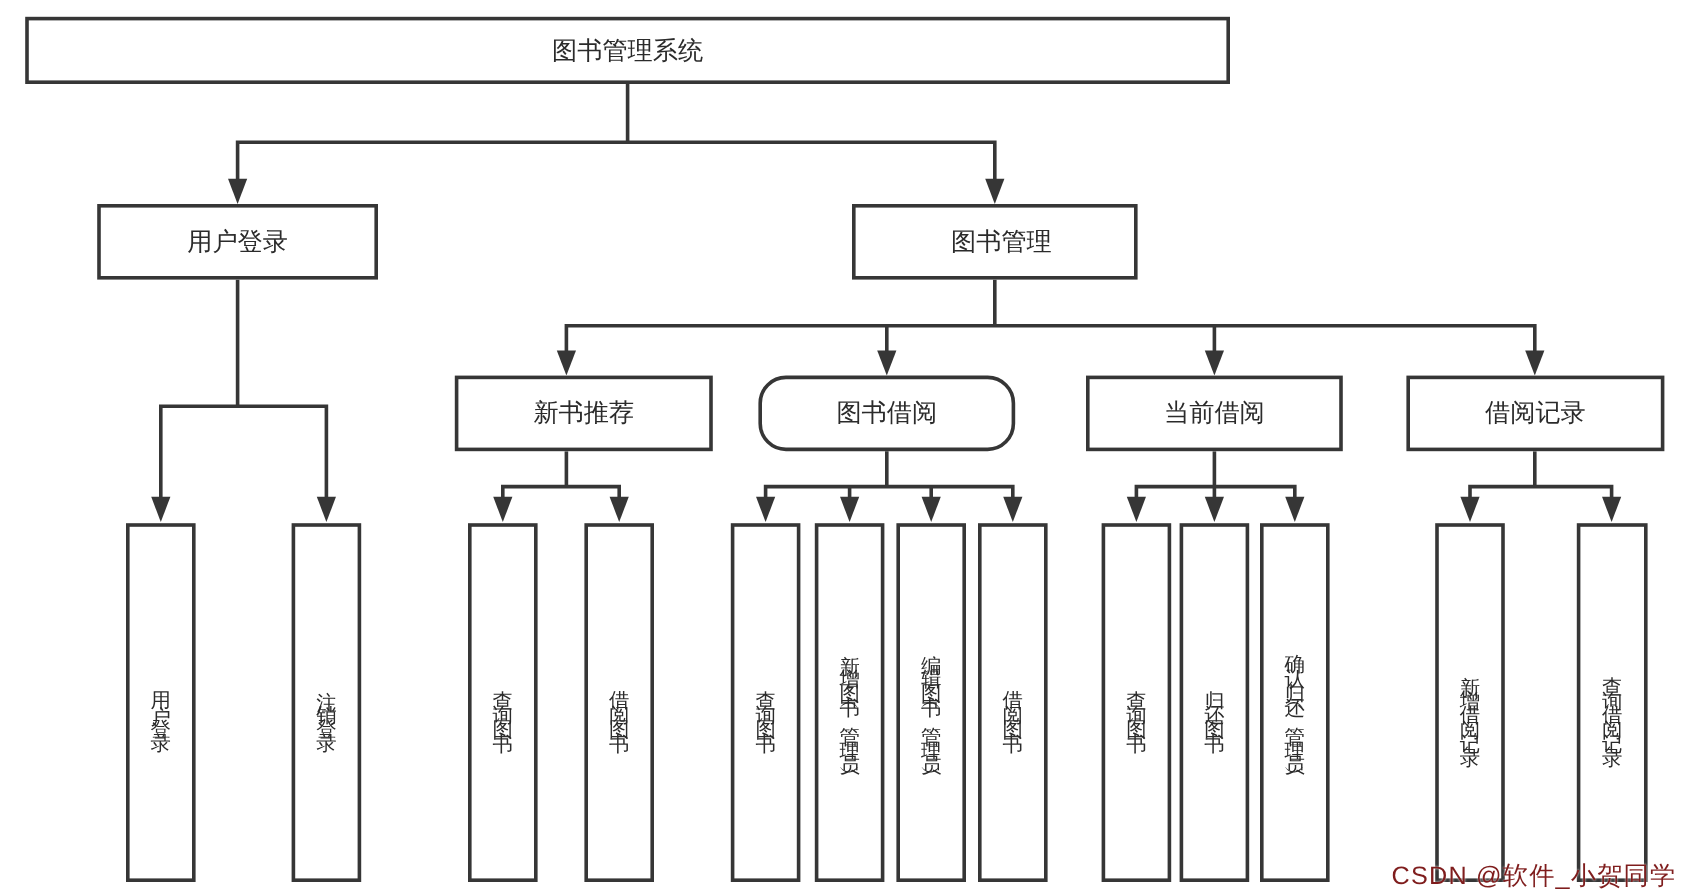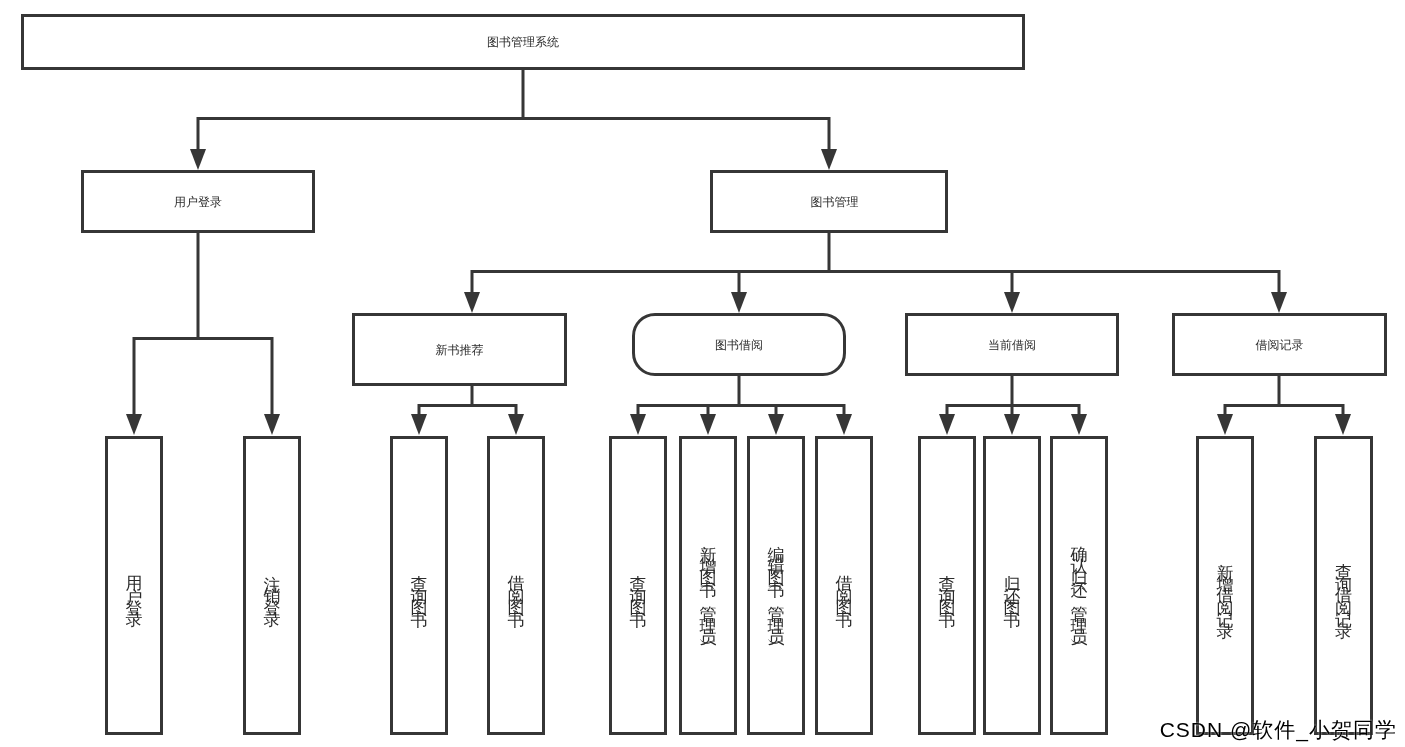--- a/index.html
+++ b/index.html
@@ -14,34 +14,34 @@
   #wires { position: absolute; left: 0; top: 0; width: 1405px; height: 747px; }
   .node {
     position: absolute;
     box-sizing: border-box;
     border: 3px solid #363636;
     background: #ffffff;
     color: #2b2b2b;
     display: flex;
     align-items: center;
     justify-content: center;
-    font-size: 12px;
+    font-size: 21px;
     line-height: 1;
     white-space: nowrap;
   }
   .v {
     writing-mode: vertical-rl;
     letter-spacing: 12px;
     font-size: 17px;
   }
   #watermark {
     position: absolute;
     right: 8px;
     bottom: 3px;
-    color: #000000;
+    color: #7f1d1d;
     font-size: 21px;
     letter-spacing: 1px;
     text-shadow: 0 0 2px #ffffff;
   }
 </style>
 </head>
 <body>
 
 <div id="stage">
 
@@ -95,21 +95,21 @@
       <polygon points="1217,414 1233,414 1225,435"></polygon>
       <polygon points="1335,414 1351,414 1343,435"></polygon>
     </g>
   </svg>
 
   <div class="node" style="left:21px; top:14px; width:1004px; height:56px;">图书管理系统</div>
 
   <div class="node" style="left:81px; top:170px; width:234px; height:63px;">用户登录</div>
   <div class="node" style="left:710px; top:170px; width:238px; height:63px;padding-left:11px;">图书管理</div>
 
-  <div class="node" style="left:352px; top:313px; width:215px; height:73px;">新书推荐</div>
+  <div class="node" style="left:379px; top:313px; width:215px; height:63px;">新书推荐</div>
   <div class="node" style="left:632px; top:313px; width:214px; height:63px;border-radius:23px;">图书借阅</div>
   <div class="node" style="left:1172px; top:313px; width:215px; height:63px;">借阅记录</div>
   <div class="node" style="left:905px; top:313px; width:214px; height:63px;">当前借阅</div>
 
   <div class="node v" style="left:105px; top:436px; width:58px; height:299px;">用户登录</div>
   <div class="node v" style="left:243px; top:436px; width:58px; height:299px;">注销登录</div>
 
   <div class="node v" style="left:390px; top:436px; width:58px; height:299px;">查询图书</div>
   <div class="node v" style="left:487px; top:436px; width:58px; height:299px;">借阅图书</div>
 

